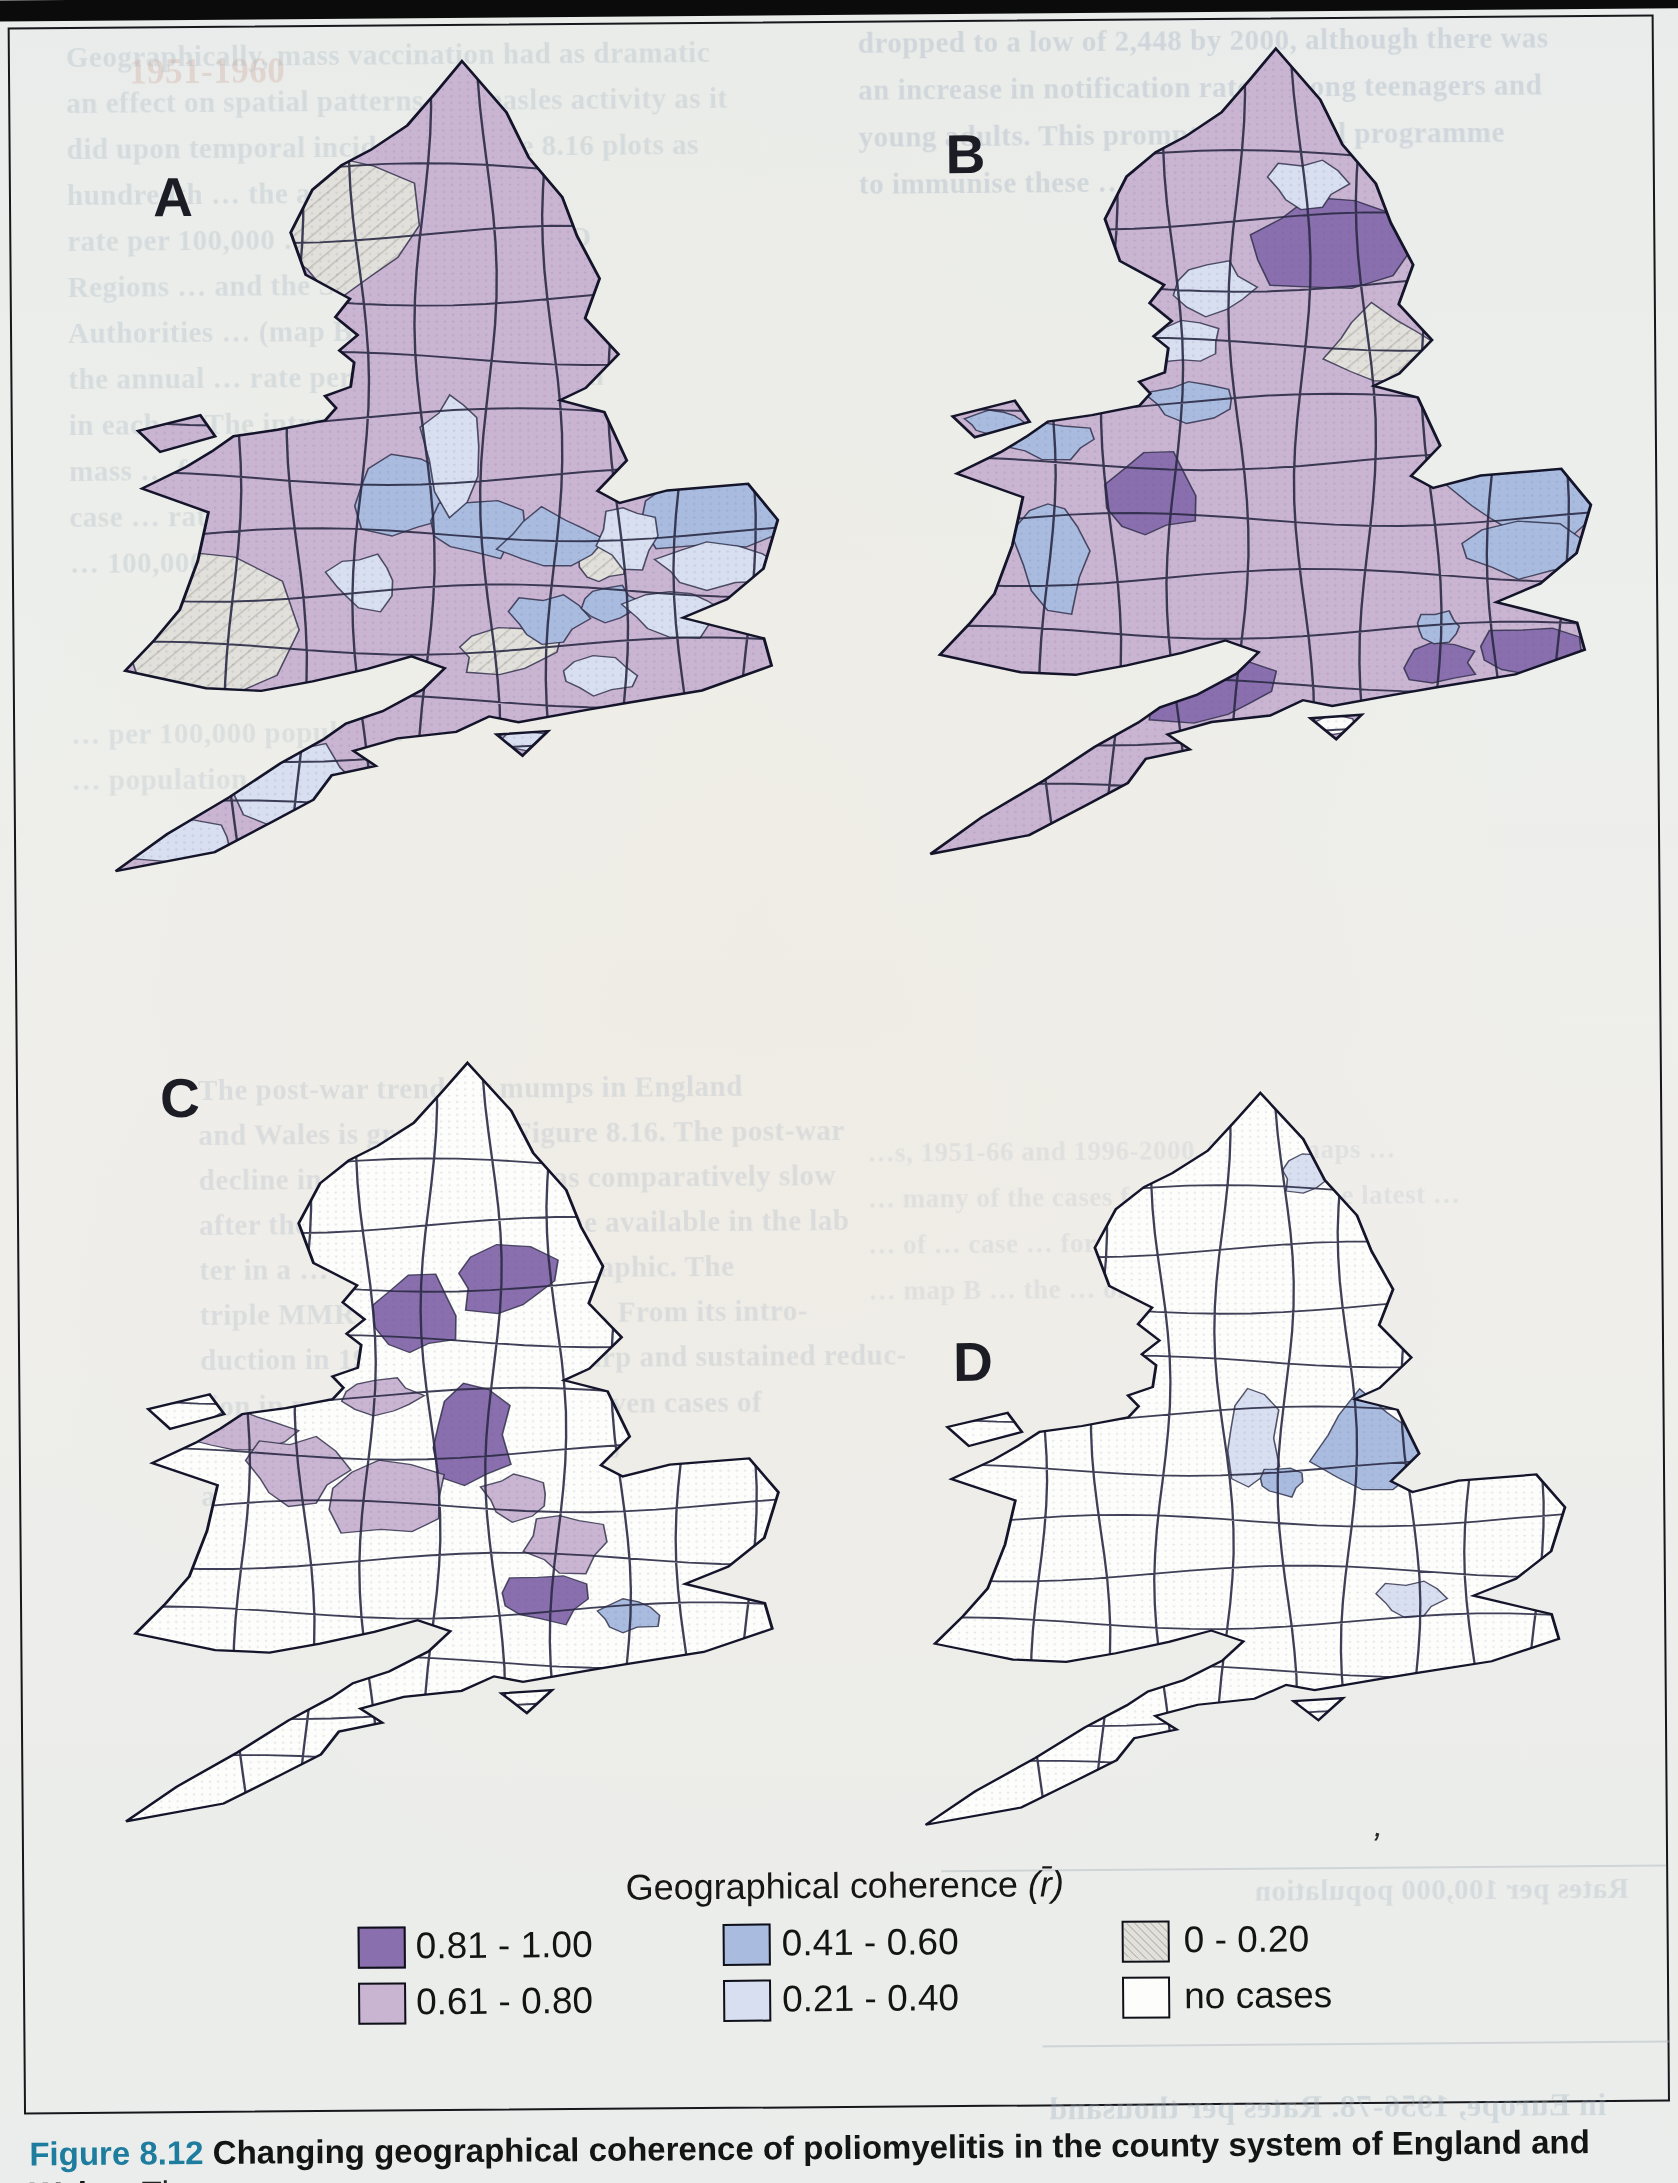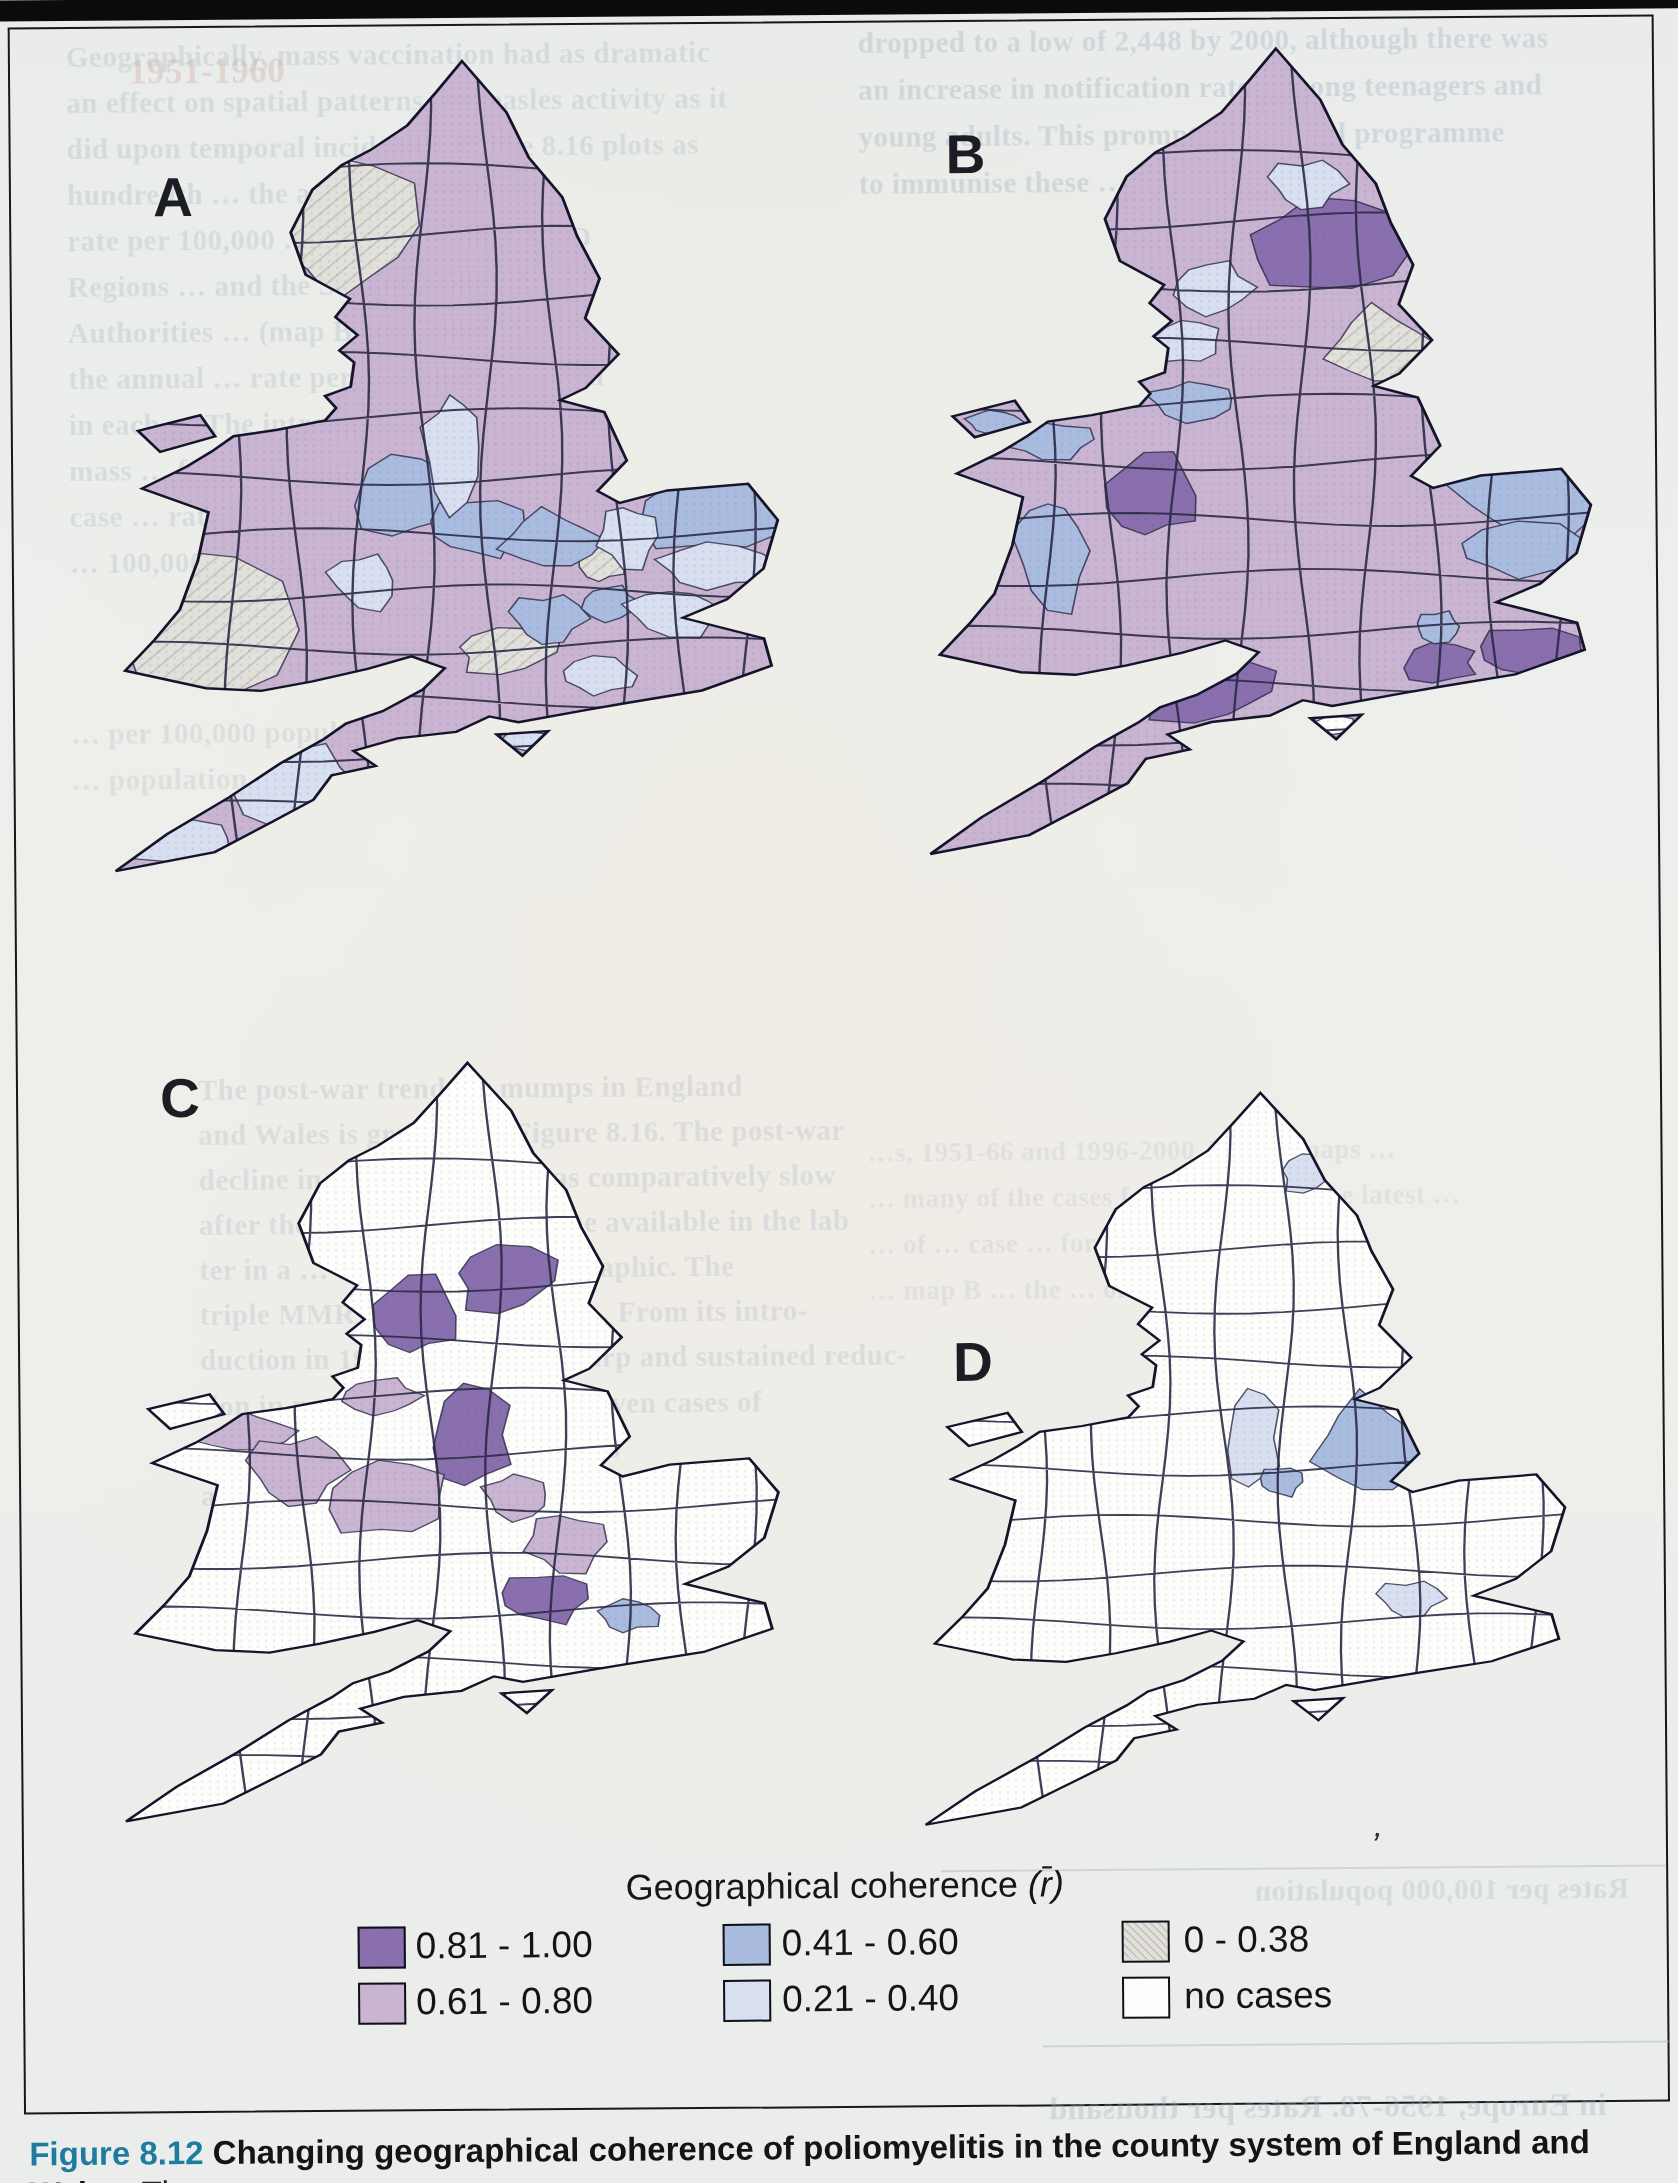--- a/index.html
+++ b/index.html
@@ -219,21 +219,21 @@
 
     <div class="legend-swatch" style="left: 351px; top: 1923px; background: rgb(138, 111, 174);"></div>
     <div class="legend-label" style="left:409px;top:1920px">0.81 - 1.00</div>
     <div class="legend-swatch" style="left: 351px; top: 1979px; background: rgb(201, 180, 210);"></div>
     <div class="legend-label" style="left:409px;top:1976px">0.61 - 0.80</div>
     <div class="legend-swatch" style="left: 716px; top: 1923px; background: rgb(169, 188, 223);"></div>
     <div class="legend-label" style="left:775px;top:1920px">0.41 - 0.60</div>
     <div class="legend-swatch" style="left: 716px; top: 1979px; background: rgb(216, 223, 240);"></div>
     <div class="legend-label" style="left:775px;top:1976px">0.21 - 0.40</div>
     <div class="legend-swatch" style="left: 1115px; top: 1923px; background: repeating-linear-gradient(45deg, rgb(194, 192, 184) 0px, rgb(194, 192, 184) 1.3px, rgb(225, 224, 219) 1.3px, rgb(225, 224, 219) 5.6px);"></div>
-    <div class="legend-label" style="left:1177px;top:1920px">0 - 0.38</div>
+    <div class="legend-label" style="left:1177px;top:1920px">0 - 0.20</div>
     <div class="legend-swatch" style="left: 1115px; top: 1979px; background: rgb(253, 253, 251);"></div>
     <div class="legend-label" style="left:1177px;top:1976px">no cases</div>
 
     <div id="stray-mark">’</div>
 
     <div id="caption">
       <span class="cap-label">Figure 8.12</span>
       <span class="cap-title">Changing geographical coherence of poliomyelitis in the county system of England and Wales.</span>
       <span class="cap-suffix">The maps</span>
     </div>

